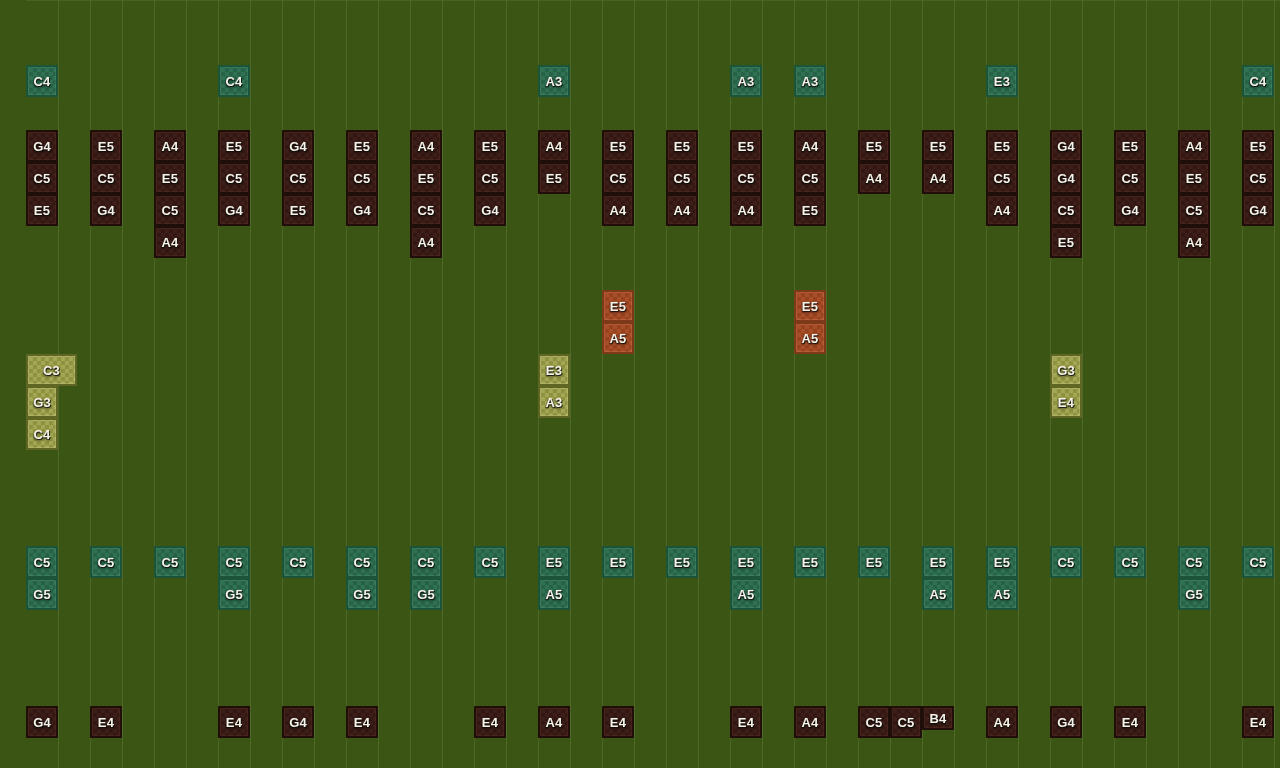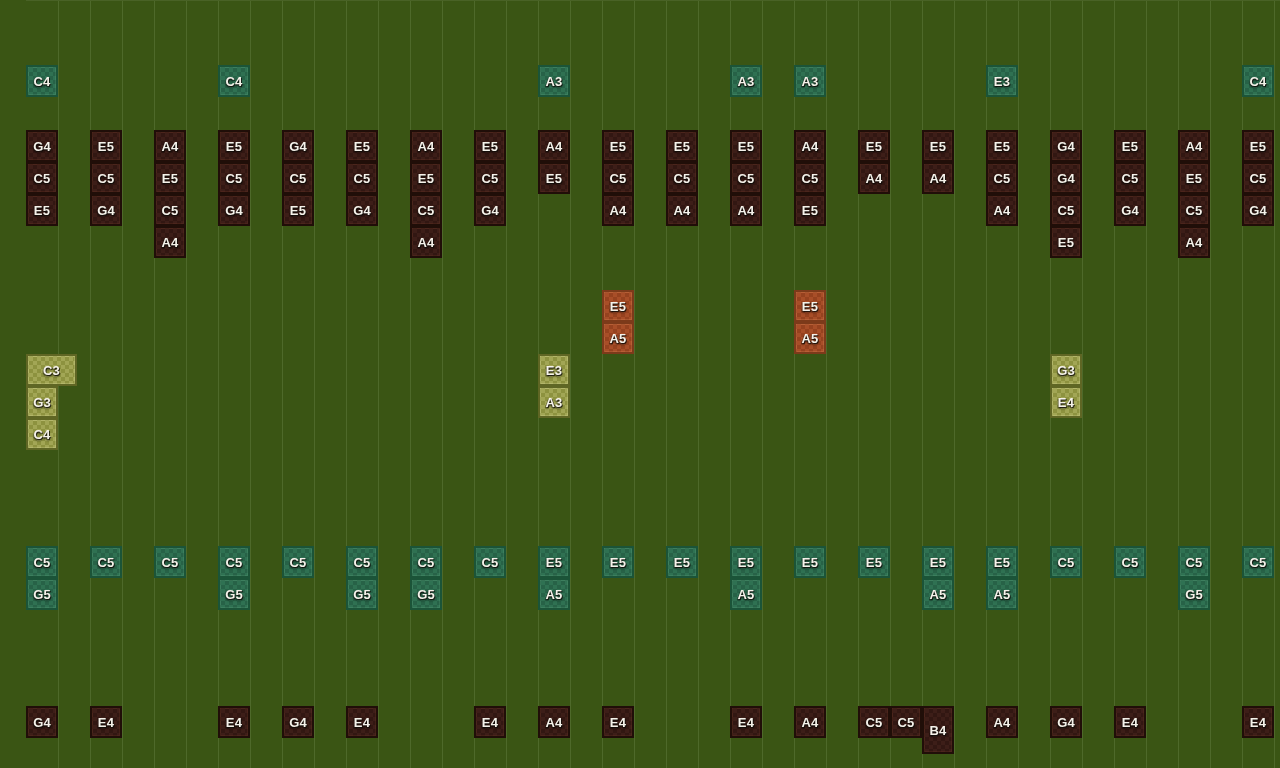--- a/index.html
+++ b/index.html
@@ -454,21 +454,21 @@
     </div>
     <div class="note dark" style="left: 768px; top: 705px; width: 32px; height: 32px;">
       <span>A4</span>
     </div>
     <div class="note dark" style="left: 832px; top: 705px; width: 32px; height: 32px;">
       <span>C5</span>
     </div>
     <div class="note dark" style="left: 864px; top: 705px; width: 32px; height: 32px;">
       <span>C5</span>
     </div>
-    <div class="note dark" style="left: 896px; top: 705px; width: 32px; height: 48px;">
+    <div class="note dark" style="left: 896px; top: 705px; width: 32px; height: 24px;">
       <span>B4</span>
     </div>
     <div class="note dark" style="left: 960px; top: 705px; width: 32px; height: 32px;">
       <span>A4</span>
     </div>
     <div class="note dark" style="left: 1024px; top: 705px; width: 32px; height: 32px;">
       <span>G4</span>
     </div>
     <div class="note dark" style="left: 1088px; top: 705px; width: 32px; height: 32px;">
       <span>E4</span>

